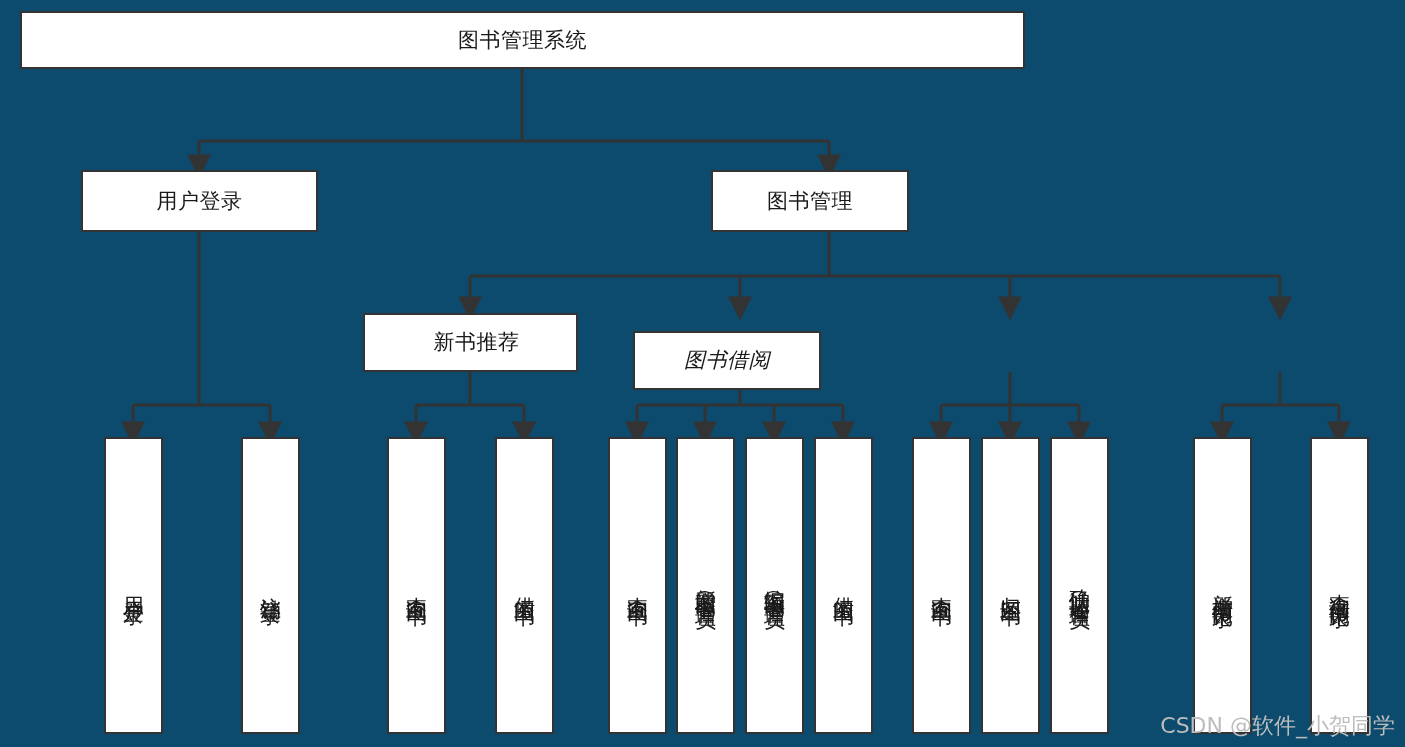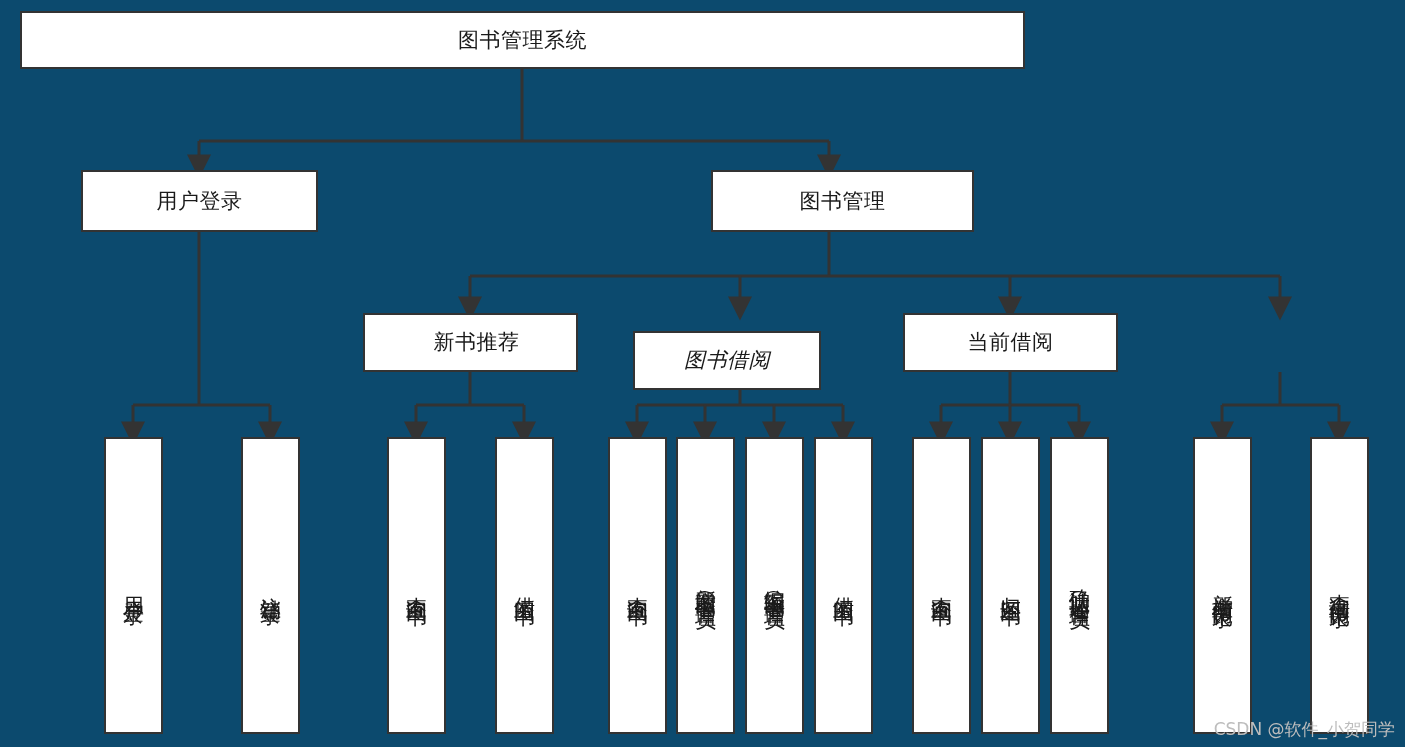--- a/index.html
+++ b/index.html
@@ -60,21 +60,21 @@
     text-orientation: upright;
     font-size: 21px;
     line-height: 1.05;
     letter-spacing: 3px;
     max-height: 280px;
   }
   #watermark {
     position: absolute;
     right: 10px;
     bottom: 6px;
-    font-size: 17px;
+    font-size: 22px;
     color: #bdbdbd;
     font-family: "DejaVu Sans", "Liberation Sans", sans-serif;
     white-space: nowrap;
     user-select: none;
   }
 </style>
 </head>
 <body>
 
 <div id="diagram-root">
@@ -129,32 +129,29 @@
     </g>
   </svg>
 
   <div class="node root horizontal" style="left:20px; top:11px; width:1005px; height:58px;">
     <span class="node-label">图书管理系统</span>
   </div>
 
   <div class="node horizontal" style="left:81px; top:170px; width:237px; height:62px;">
     <span class="node-label">用户登录</span>
   </div>
-  <div class="node horizontal" style="left:711px; top:170px; width:263px; height:62px;">
+  <div class="node horizontal" style="left:711px; top:170px; width:198px; height:62px;">
     <span class="node-label">图书管理</span>
   </div>
 
   <div class="node horizontal" style="left:363px; top:313px; width:215px; height:59px;padding-left:12px;">
     <span class="node-label">新书推荐</span>
   </div>
   <div class="node horizontal" style="left:633px; top:331px; width:188px; height:59px;font-style:italic;">
     <span class="node-label">图书借阅</span>
-  </div>
-  <div class="node horizontal" style="left:903px; top:313px; width:215px; height:59px;">
-    <span class="node-label">当前借阅</span>
   </div>
 
   <div class="node vertical" style="left:104px; top:437px; width:59px; height:297px;">
     <span class="node-label">用户登录</span>
   </div>
   <div class="node vertical" style="left:241px; top:437px; width:59px; height:297px;">
     <span class="node-label">注销登录</span>
   </div>
 
   <div class="node vertical" style="left:387px; top:437px; width:59px; height:297px;">

